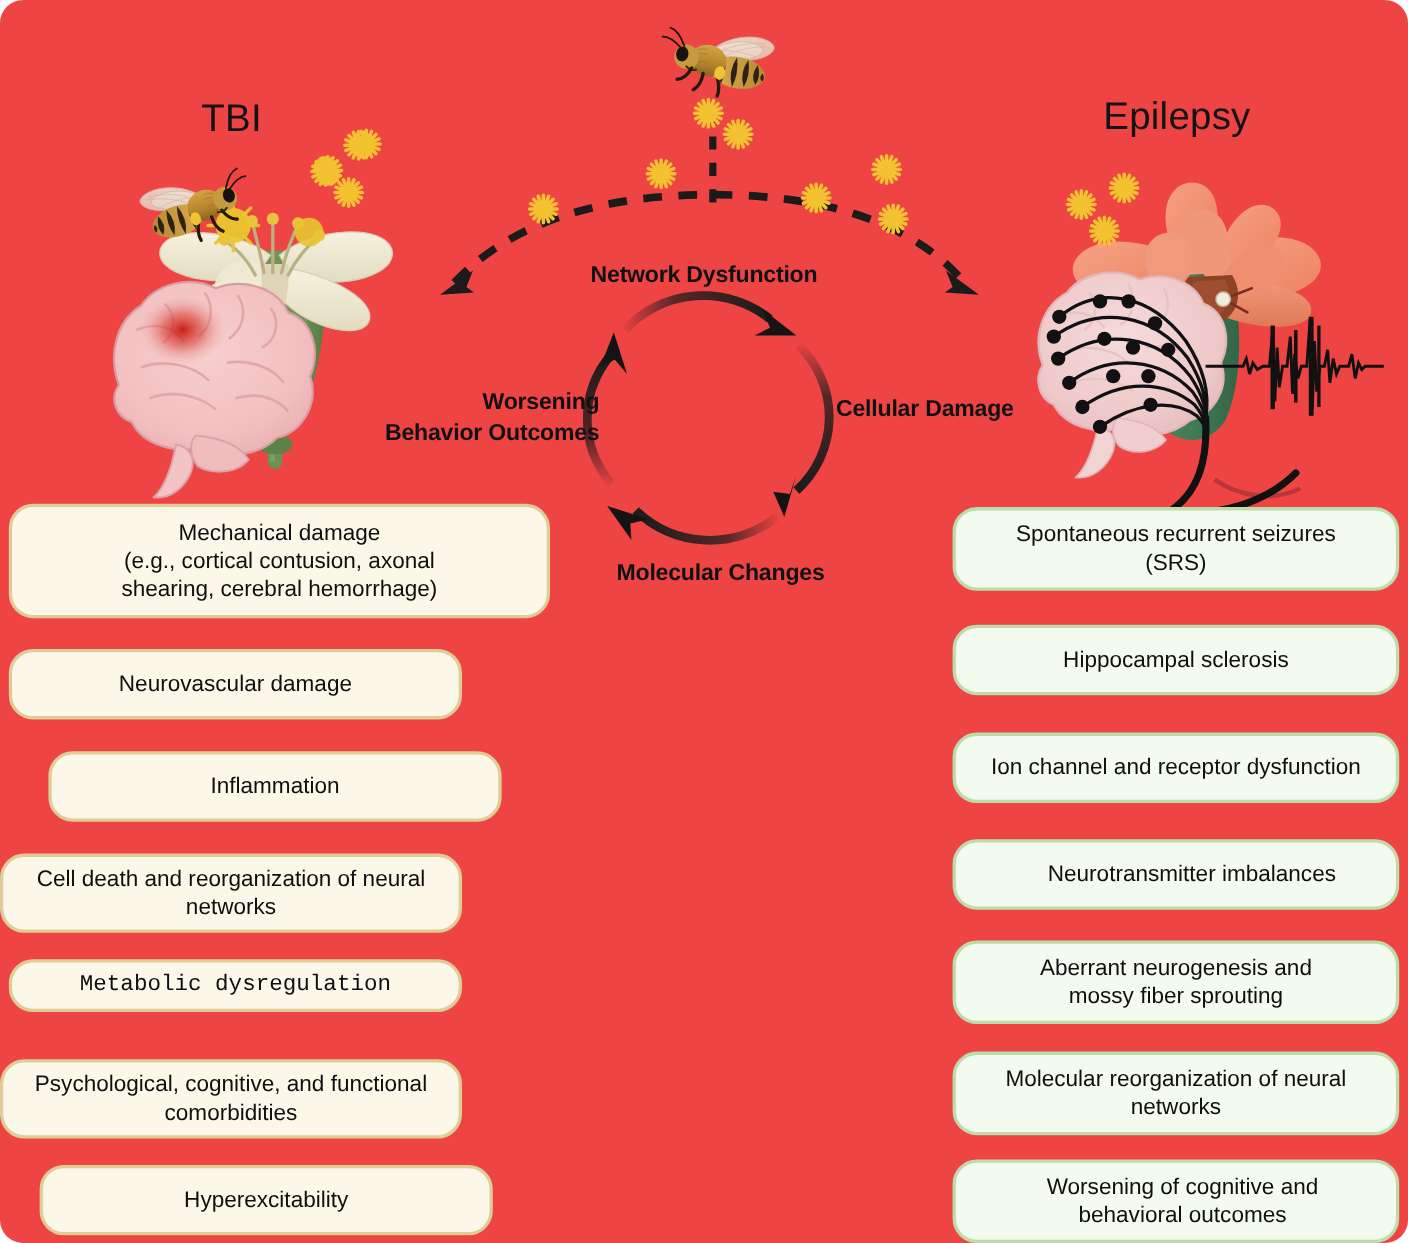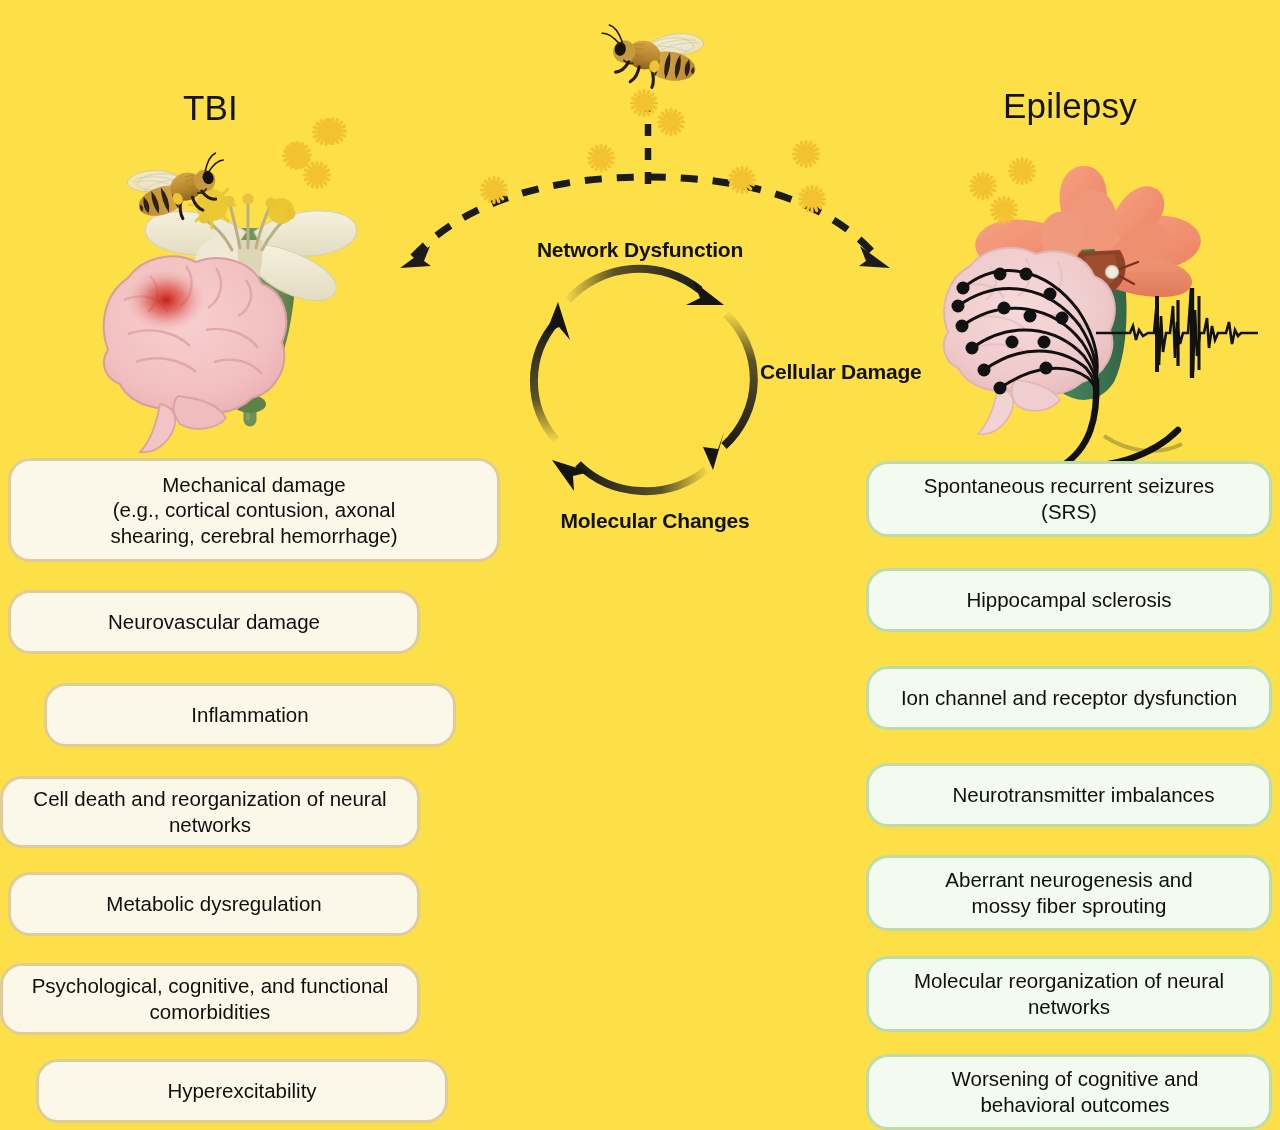--- a/index.html
+++ b/index.html
@@ -8,22 +8,23 @@
     background: #ffffff;
   }
   body {
     font-family: "Liberation Sans", sans-serif;
     -webkit-font-smoothing: antialiased;
   }
   #canvas {
     position: relative;
     width: 1280px;
     height: 1130px;
-    background: #fde047;
+    background: #ef4444;
     overflow: hidden;
+    border-radius: 21px;
   }
 
   
   .col-title {
     position: absolute;
     font-size: 35px;
     font-weight: 400;
     color: #141414;
     letter-spacing: .2px;
     white-space: nowrap;
@@ -449,29 +450,31 @@
       <path d="M558,302 L570,340 L559,327 L546,333 Z" fill="#141414"></path>
     </g>
   </svg>
 
   <div class="col-title" id="title-tbi">TBI</div>
   <div class="col-title" id="title-epilepsy">Epilepsy</div>
 
   <div class="cycle-label" id="lbl-network">Network Dysfunction</div>
   <div class="cycle-label" id="lbl-cellular">Cellular Damage</div>
   <div class="cycle-label" id="lbl-molecular">Molecular Changes</div>
+  <div class="cycle-label" id="lbl-worsening">Worsening
+Behavior Outcomes</div>
 
   <div class="box tbi" style="left:8px;  top:458px; width:492px; height:104px;text-align:center;">Mechanical damage
 (e.g., cortical contusion, axonal
 shearing, cerebral hemorrhage)</div>
   <div class="box tbi" style="left:8px;  top:590px; width:412px; height:64px;">Neurovascular damage</div>
   <div class="box tbi" style="left:8px;  top:683px; width:412px; height:64px;margin-left:36px;">Inflammation</div>
   <div class="box tbi" style="left:0px;  top:776px; width:420px; height:72px;">Cell death and reorganization of neural
 networks</div>
-  <div class="box tbi" style="left:8px;  top:872px; width:412px; height:64px;">Metabolic dysregulation</div>
+  <div class="box tbi" style="left:8px;  top:872px; width:412px; height:48px;font-family:Liberation Mono, monospace;">Metabolic dysregulation</div>
   <div class="box tbi" style="left:0px;  top:963px; width:420px; height:72px;">Psychological, cognitive, and functional
 comorbidities</div>
   <div class="box tbi" style="left:8px;  top:1059px; width:412px; height:64px;margin-left:28px;">Hyperexcitability</div>
 
   <div class="box epi" style="left:866px; top:461px; width:406px; height:76px;">Spontaneous recurrent seizures
 (SRS)</div>
   <div class="box epi" style="left:866px; top:568px; width:406px; height:64px;">Hippocampal sclerosis</div>
   <div class="box epi" style="left:866px; top:666px; width:406px; height:64px;">Ion channel and receptor dysfunction</div>
   <div class="box epi" style="left:866px; top:763px; width:406px; height:64px;padding-left:41px;">Neurotransmitter imbalances</div>
   <div class="box epi" style="left:866px; top:855px; width:406px; height:76px;">Aberrant neurogenesis and

